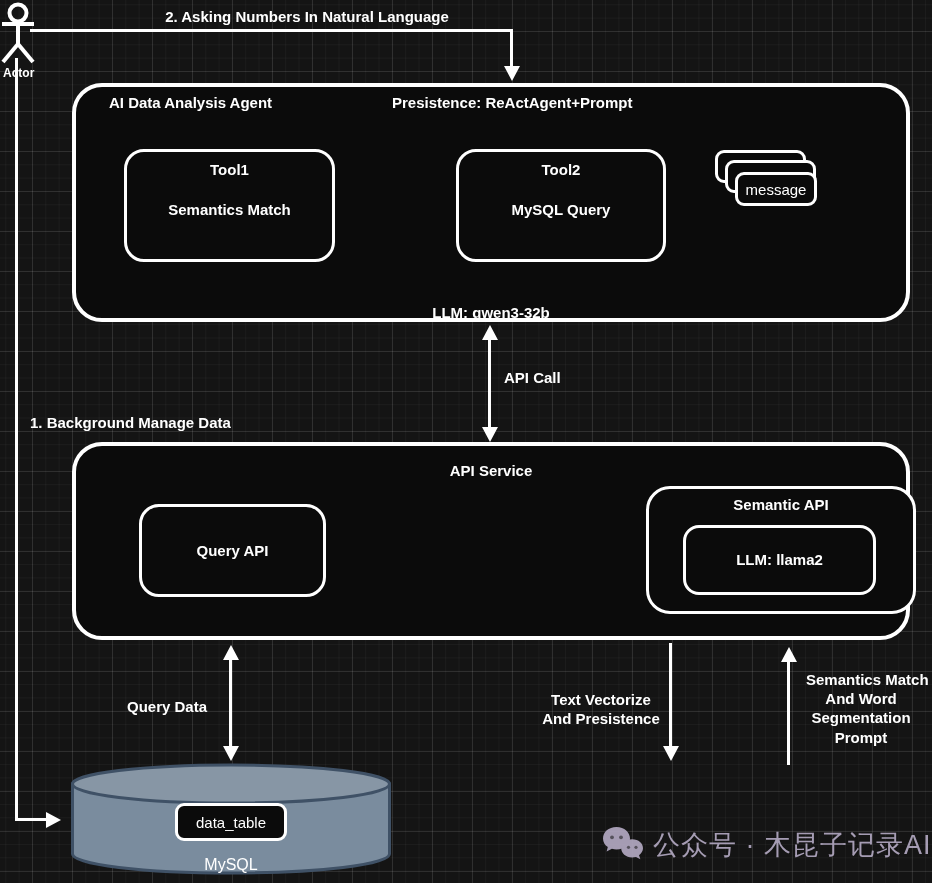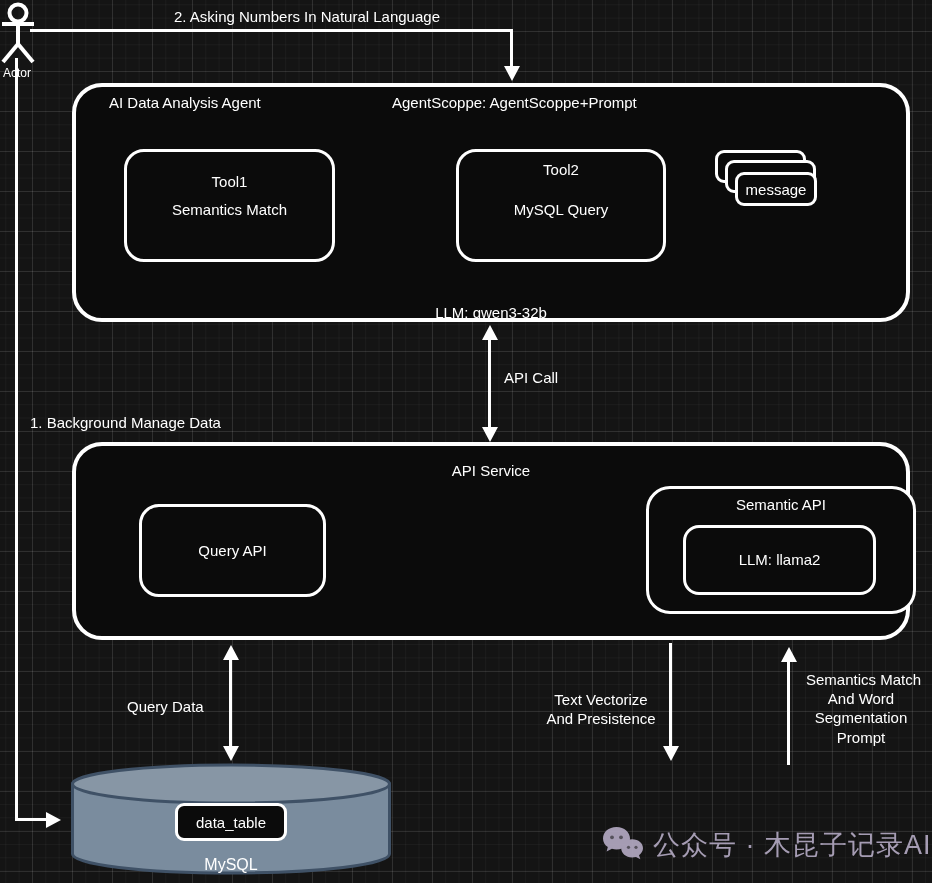--- a/index.html
+++ b/index.html
@@ -10,21 +10,21 @@
       linear-gradient(to right, rgba(255,255,255,.09) 1px, transparent 1px),
       linear-gradient(to bottom, rgba(255,255,255,.09) 1px, transparent 1px),
       linear-gradient(to right, rgba(255,255,255,.035) 1px, transparent 1px),
       linear-gradient(to bottom, rgba(255,255,255,.035) 1px, transparent 1px);
     background-size:40px 40px,40px 40px,13.33px 13.33px,13.33px 13.33px;
     background-position:-8px -9px,-8px -9px,-8px -9px,-8px -9px;
     font-family:"Liberation Sans","DejaVu Sans",sans-serif;
     color:#fff;
   }
   .abs{position:absolute;}
-  .label{position:absolute;color:#fff;font-size:15px;white-space:nowrap;line-height:1.28;}
+  .label{position:absolute;color:#fff;font-size:15px;white-space:nowrap;line-height:1.28;font-weight:bold;}
   .center{text-align:center;}
   .box{position:absolute;background:#0b0b0b;border:4px solid #fff;border-radius:30px;box-sizing:border-box;}
   .subbox{position:absolute;background:#0b0b0b;border:3.5px solid #fff;border-radius:20px;box-sizing:border-box;}
   .msgbox{position:absolute;background:#0b0b0b;border:3px solid #fff;border-radius:9px;box-sizing:border-box;
           display:flex;align-items:center;justify-content:center;font-size:15px;}
   .tagbox{position:absolute;background:#0b0b0b;border:3px solid #fff;border-radius:9px;box-sizing:border-box;
           display:flex;align-items:center;justify-content:center;font-size:15px;}
   .flexc{display:flex;align-items:center;justify-content:center;}
   .vline{position:absolute;width:3px;background:#fff;}
   .hline{position:absolute;height:3px;background:#fff;}
@@ -53,24 +53,24 @@
   <div class="vline" style="left:510px;top:29px;height:39px;"></div>
   <div class="ah-down" style="left:504px;top:66px;"></div>
 
   <div class="vline" style="left:15px;top:58px;height:763px;"></div>
   <div class="hline" style="left:15px;top:818px;width:33px;"></div>
   <div class="ah-right" style="left:46px;top:812px;"></div>
   <div class="label" style="left:30px;top:377px;margin-top:36px;">1. Background Manage Data</div>
 
   <div class="box" style="left:72px;top:83px;width:838px;height:239px;">
     <div class="label" style="left:33px;top:6px;">AI Data Analysis Agent</div>
-    <div class="label" style="left:316px;top:6px;">AgentScoppe: AgentScoppe+Prompt</div>
+    <div class="label" style="left:316px;top:6px;">Presistence: ReActAgent+Prompt</div>
 
     <div class="subbox" style="left:48px;top:62px;width:211px;height:113px;">
-      <div class="label center" style="left:0;right:0;top:8px;margin-top:12px;">Tool1</div>
+      <div class="label center" style="left:0;right:0;top:8px;">Tool1</div>
       <div class="label center" style="left:0;right:0;top:48px;">Semantics Match</div>
     </div>
 
     <div class="subbox" style="left:380px;top:62px;width:210px;height:113px;">
       <div class="label center" style="left:0;right:0;top:8px;">Tool2</div>
       <div class="label center" style="left:0;right:0;top:48px;">MySQL Query</div>
     </div>
 
     <div class="msgbox" style="left:639px;top:63px;width:91px;height:33px;"></div>
     <div class="msgbox" style="left:649px;top:73px;width:91px;height:33px;">

